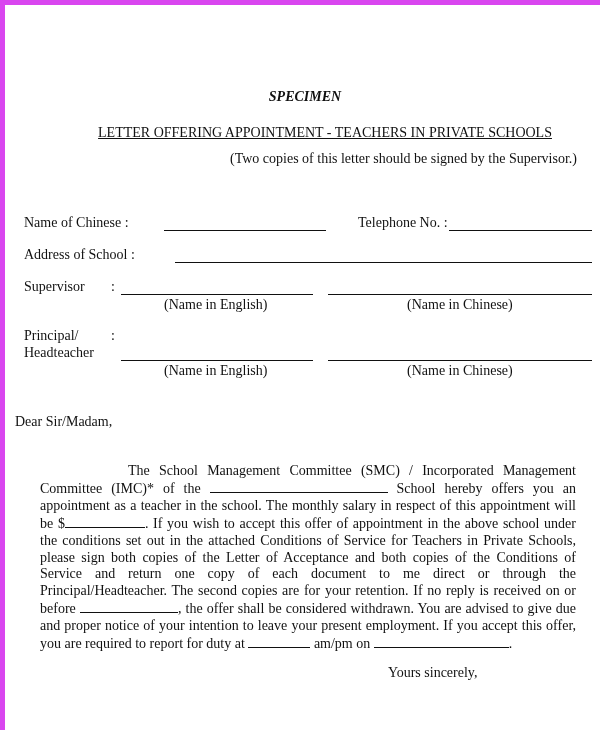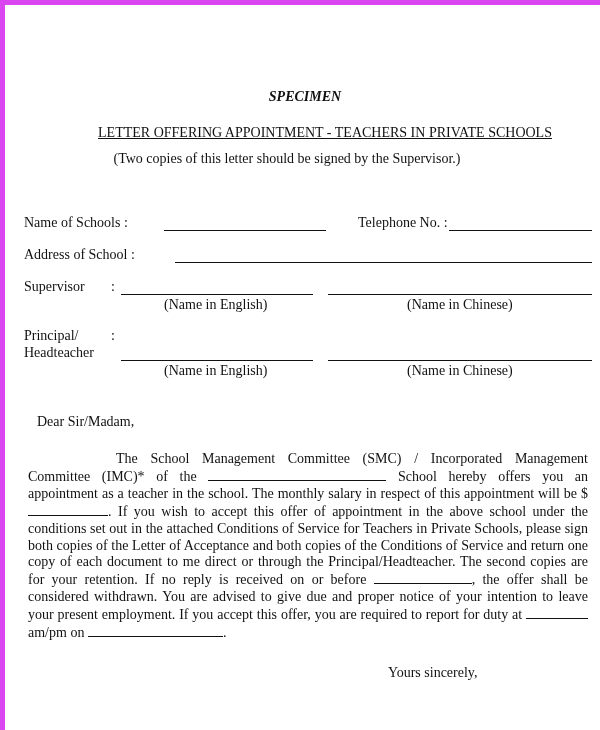--- a/index.html
+++ b/index.html
@@ -6,33 +6,33 @@
   body { width: 600px; height: 730px; position: relative; overflow: hidden;
          font-family: "Liberation Serif", "DejaVu Serif", serif; color: #111; }
   .page { position: absolute; left: 0; top: 0; width: 598px; height: 728px;
           border: 5px solid #d946ef; background: #fff; }
   .abs { position: absolute; white-space: nowrap; font-size: 14px; line-height: 16px; }
   .line { position: absolute; border-bottom: 1px solid #111; height: 0; }
   .specimen { font-weight: bold; font-style: italic; }
   .title { font-weight: normal; text-decoration: underline; padding-left: 20px; }
   .body-text { position: absolute; left: 19px; width: 568px; top: 442px;
                font-size: 14px; line-height: 16.9px; text-align: justify; }
-  .body-text p { margin: 4px; text-indent: 88px; }
+  .body-text p { margin: 16px; text-indent: 88px; }
   .blank { display: inline-block; border-bottom: 1px solid #111; height: 12px; vertical-align: baseline; }
 </style>
 </head>
 <body>
 
 <div class="page">
 
   <div class="abs specimen" style="left:0;width:600px;text-align:center;top:84px;">SPECIMEN</div>
   <div class="abs title" style="left:0;width:600px;text-align:center;top:120px;">LETTER OFFERING APPOINTMENT - TEACHERS IN PRIVATE SCHOOLS</div>
-  <div class="abs" style="left:4px;width:556px;text-align:center;top:146px;">(Two copies of this letter should be signed by the Supervisor.)</div>
+  <div class="abs" style="left:16px;width:556px;text-align:right;top:146px;">(Two copies of this letter should be signed by the Supervisor.)</div>
 
-  <div class="abs" style="left:19px;top:210px;">Name of Schools :</div>
+  <div class="abs" style="left:19px;top:210px;">Name of Chinese :</div>
   <div class="line" style="left:159px;width:162px;top:225px;"></div>
   <div class="abs" style="left:329px;top:210px;margin-left:24px;">Telephone No. :</div>
   <div class="line" style="left:444px;width:143px;top:225px;"></div>
 
   <div class="abs" style="left:19px;top:242px;">Address of School :</div>
   <div class="line" style="left:170px;width:417px;top:257px;"></div>
 
   <div class="abs" style="left:19px;top:274px;">Supervisor</div>
   <div class="abs" style="left:106px;top:274px;">:</div>
   <div class="line" style="left:116px;width:192px;top:289px;"></div>
@@ -41,21 +41,21 @@
   <div class="abs" style="left:402px;top:292px;">(Name in Chinese)</div>
 
   <div class="abs" style="left:19px;top:323px;">Principal/</div>
   <div class="abs" style="left:106px;top:323px;">:</div>
   <div class="abs" style="left:19px;top:340px;">Headteacher</div>
   <div class="line" style="left:116px;width:192px;top:355px;"></div>
   <div class="line" style="left:323px;width:264px;top:355px;"></div>
   <div class="abs" style="left:159px;top:358px;">(Name in English)</div>
   <div class="abs" style="left:402px;top:358px;">(Name in Chinese)</div>
 
-  <div class="abs" style="left:32px;top:409px;font-family:Liberation Serif, serif;">Dear Sir/Madam,</div>
+  <div class="abs" style="left:10px;top:409px;font-family:Liberation Serif, serif;">Dear Sir/Madam,</div>
 
   <div class="body-text">
     <p><span>The School Management Committee (SMC) / Incorporated Management Committee (IMC)* of the</span>
       <span class="blank" style="width:178px;"></span>
       <span>School hereby offers you an appointment as a teacher in the school.  The monthly salary in respect of this appointment will be $</span><span class="blank" style="width:80px;"></span><span>.  If you wish to accept this offer of appointment in the above school under the conditions set out in the attached Conditions of Service for Teachers in Private Schools, please sign both copies of the Letter of Acceptance and both copies of the Conditions of Service and return one copy of each document to me direct or through the Principal/Headteacher.  The second copies are for your retention.  If no reply is received on or before</span>
       <span class="blank" style="width:98px;"></span><span>, the offer shall be considered withdrawn.  You are advised to give due and proper notice of your intention to leave your present employment.  If you accept this offer, you are required to report for duty at</span>
       <span class="blank" style="width:62px;"></span>
       <span>am/pm on</span>
       <span class="blank" style="width:135px;"></span><span>.</span></p>
   </div>

